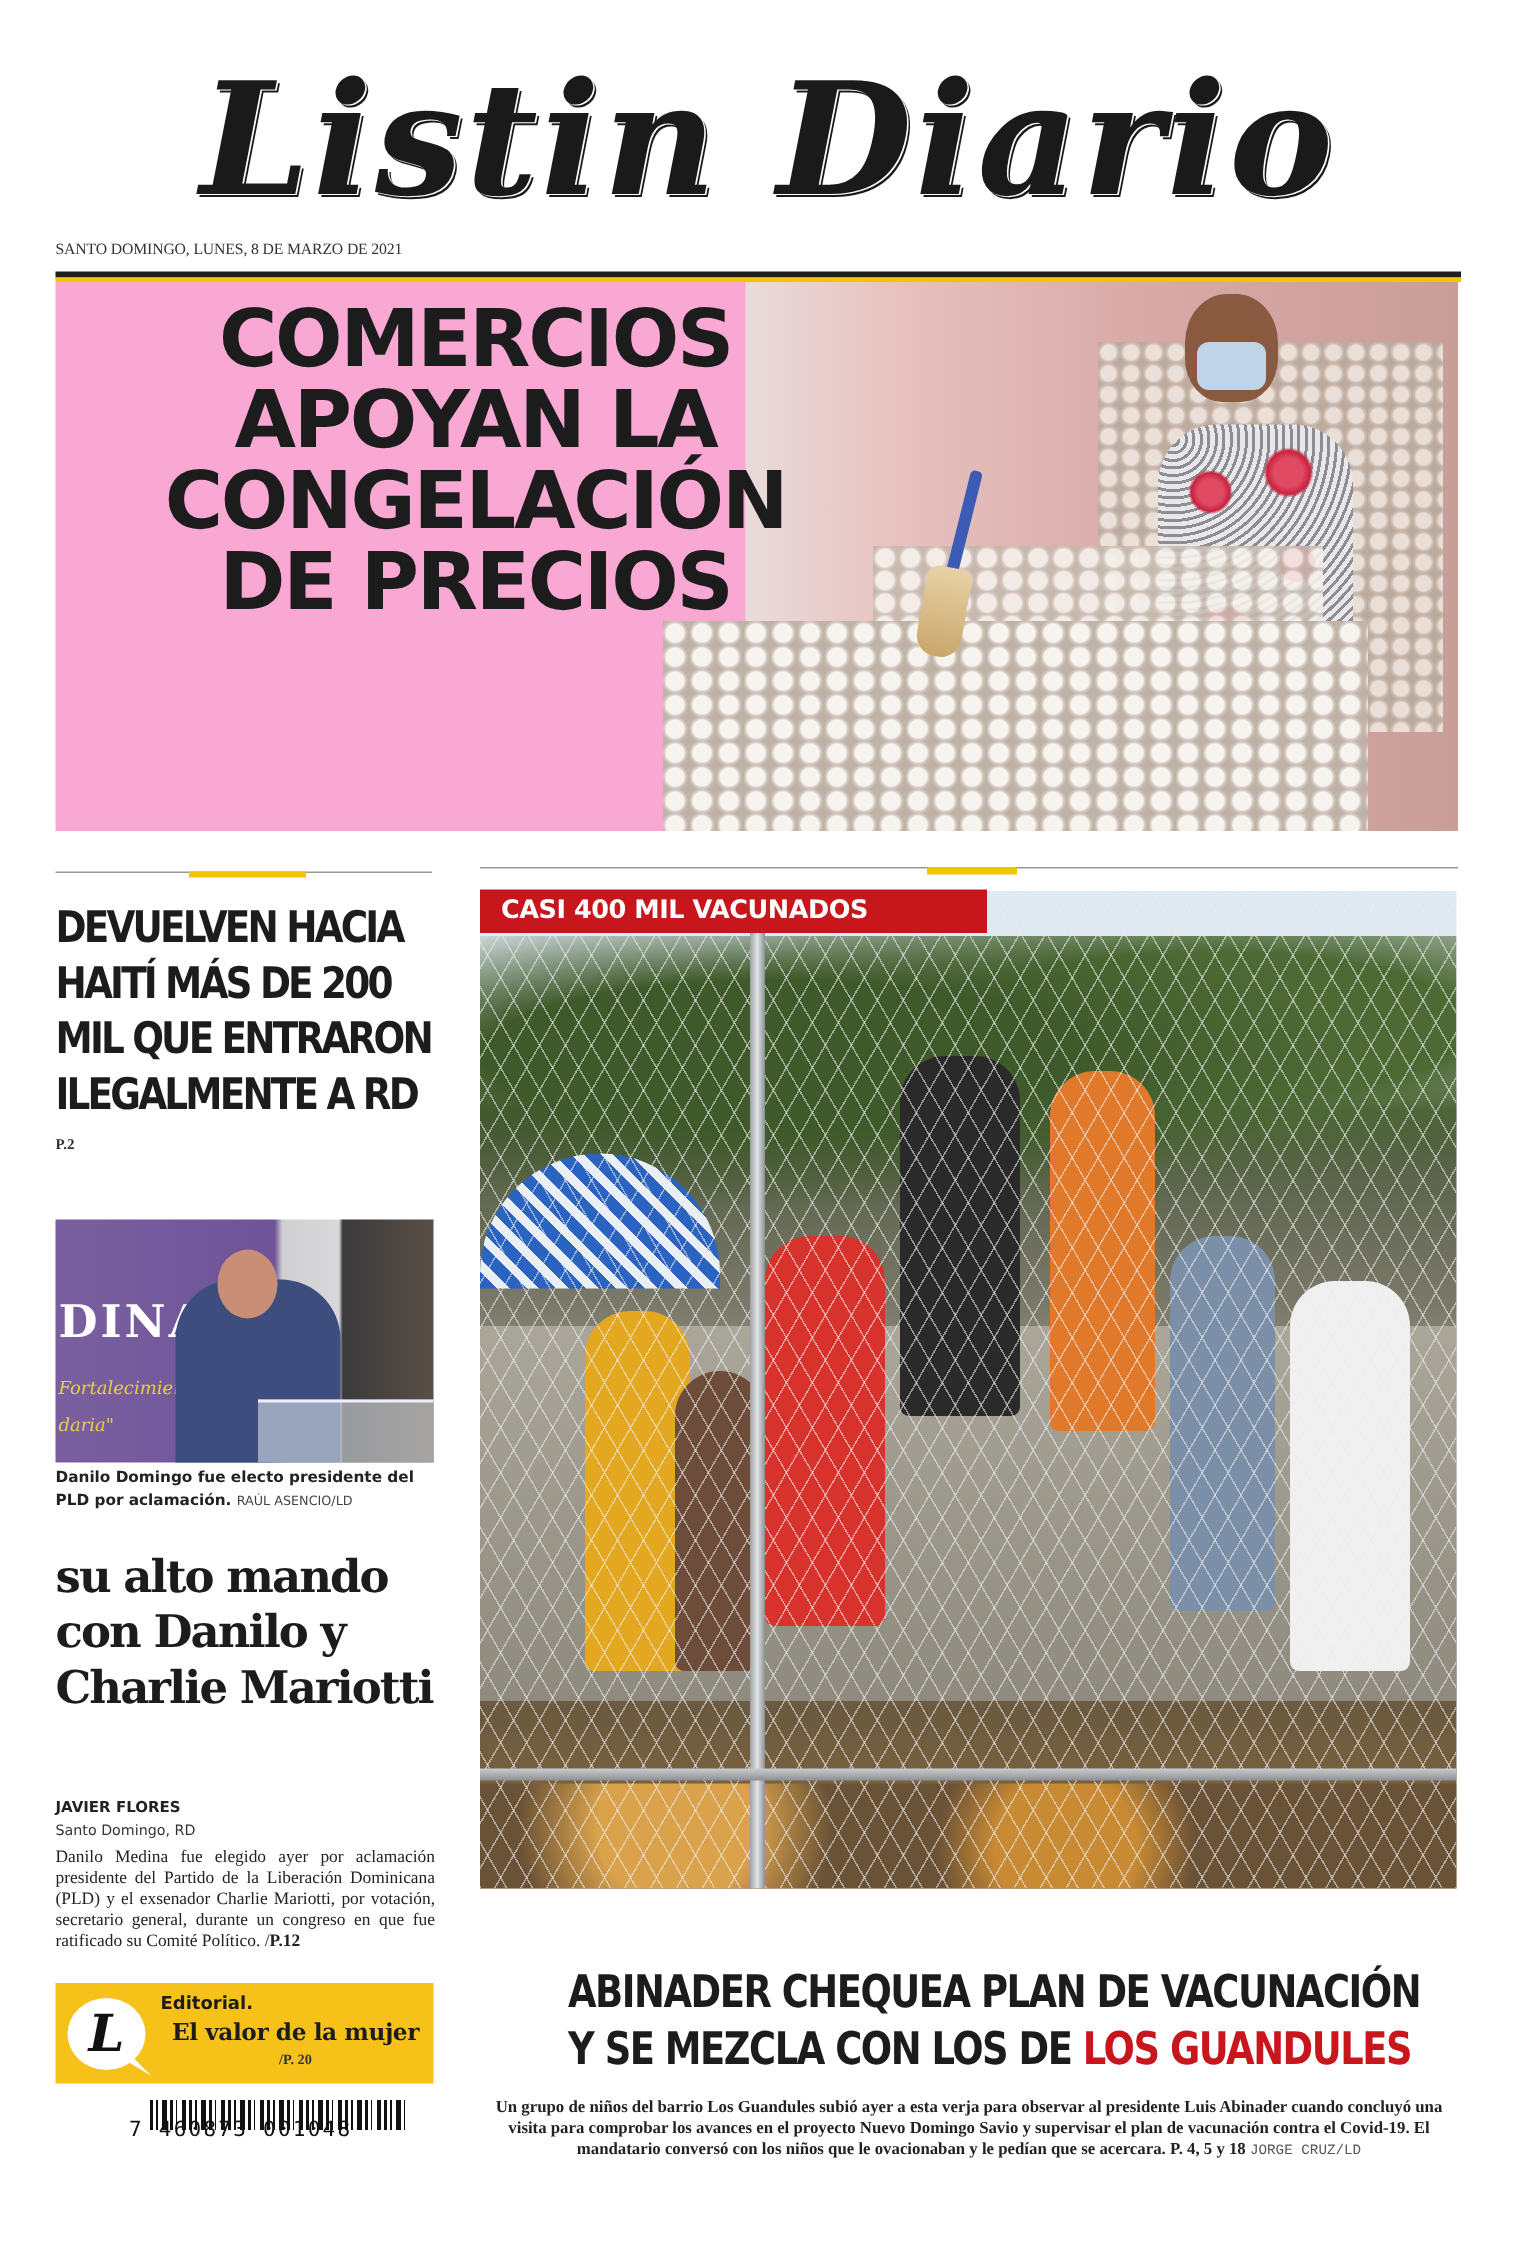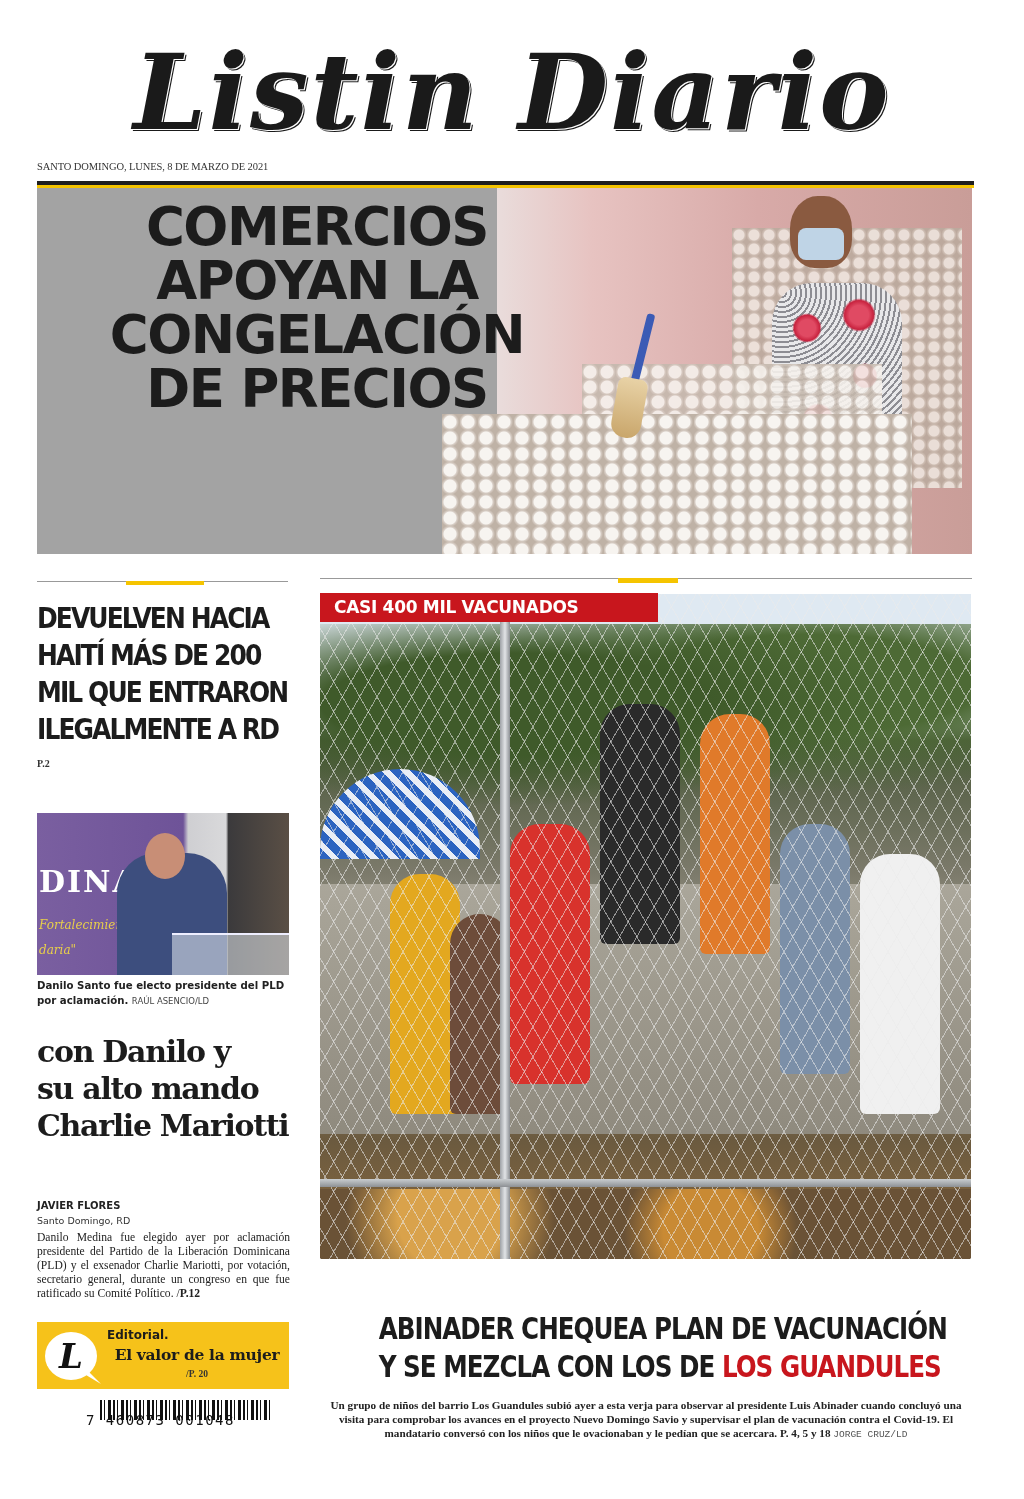--- a/index.html
+++ b/index.html
@@ -14,21 +14,21 @@
     text-shadow: 1px 1px 0 #fff, 2px 2px 0 #1a1a1a;
   }
   .dateline { position: absolute; top: 161px; left: 37px; width: 937px; height: 14px;
     font-family: "Liberation Serif", serif; font-size: 10.5px; color: #333; letter-spacing: -0.1px; }
   .dateline .left { position: absolute; left: 0; top: 0; }
   .dateline .right { position: absolute; right: 0; top: 0; }
   .rule-top { position: absolute; top: 181px; left: 37px; width: 937px; height: 4px; background: #1f1f1f; }
   .rule-yellow { position: absolute; top: 185px; left: 37px; width: 937px; height: 3px; background: #f5c400; }
 
   
-  .lead { position: absolute; top: 188px; left: 37px; width: 935px; height: 366px; background: #a3a3a3; overflow: hidden; }
+  .lead { position: absolute; top: 188px; left: 37px; width: 935px; height: 366px; background: #f9a8d4; overflow: hidden; }
   .lead-photo { position: absolute; right: 0; top: 0; width: 475px; height: 366px;
     background: linear-gradient(90deg, #e9dcdb 0%, #e7c3c1 20%, #d8aaa8 55%, #c99d98 100%); }
   .eggs { position: absolute; right: 60px; bottom: 0; width: 470px; height: 140px;
     background: radial-gradient(circle at 8px 8px, #f7f4f0 6px, #d9cfc7 7px, #bfb2a6 9px) 0 0 / 18px 16px; }
   .eggs2 { position: absolute; right: 90px; bottom: 110px; width: 300px; height: 80px;
     background: radial-gradient(circle at 8px 8px, #f5f1ec 6px, #d6cbc2 7px, #c4b8ad 9px) 0 0 / 17px 15px; opacity: .9; }
   .egg-stack { position: absolute; right: 10px; top: 40px; width: 230px; height: 260px;
     background: radial-gradient(circle at 7px 7px, #efe9e2 5px, #cfc3b7 6px, #b9ab9e 8px) 0 0 / 15px 14px; opacity: .85; }
   .man-body { position: absolute; right: 70px; top: 95px; width: 130px; height: 200px; border-radius: 40px 40px 10px 10px;
     background: repeating-radial-gradient(circle at 10px 10px, #e8e8ea 0 3px, #8d8d93 3px 5px); }
@@ -172,27 +172,27 @@
 
 <figure class="pld-photo">
   <div class="pld-banner-text">DINA</div>
   <div class="pld-sub1">Fortalecimien</div>
   <div class="pld-sub2">daria"</div>
   <div class="pld-person"></div>
   <div class="pld-head"></div>
   <div class="pld-podium"></div>
 </figure>
 <figcaption class="pld-caption">
-  <span>Danilo Santo fue electo presidente del PLD por aclamación.</span>
+  <span>Danilo Domingo fue electo presidente del PLD por aclamación.</span>
   <span class="credit">RAÚL ASENCIO/LD</span>
 </figcaption>
 
 <h2 class="pld-headline">
+  <div>su alto mando</div>
   <div>con Danilo y</div>
-  <div>su alto mando</div>
   <div>Charlie Mariotti</div>
 </h2>
 <div class="byline">JAVIER FLORES</div>
 <div class="byline-loc">Santo Domingo, RD</div>
 <p class="pld-body">
   <span>Danilo Medina fue elegido ayer por aclamación presidente del Partido de la Liberación Dominicana (PLD) y el exsenador Charlie Mariotti, por votación, secretario general, durante un congreso en que fue ratificado su Comité Político. /</span><b>P.12</b>
 </p>
 
 <aside class="editorial">
   <div class="ed-bubble"></div>

